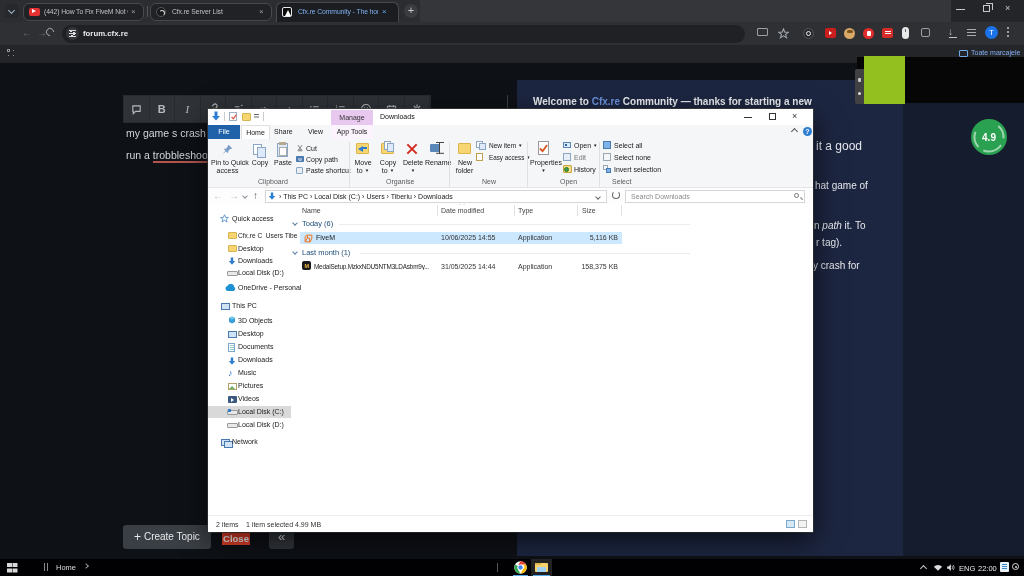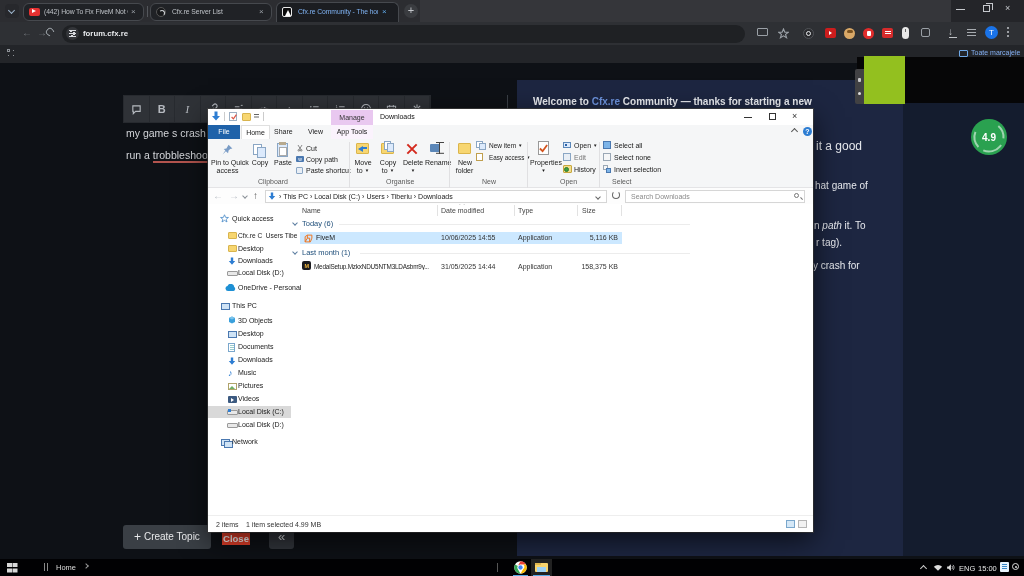--- a/index.html
+++ b/index.html
@@ -471,18 +471,18 @@
   <div class="abs" style="left:533px;top:15.5px;width:17px;height:1.5px;background:#56a8e8;"></div>
   <div class="abs" style="left:921px;top:7px;width:5px;height:5px;border-left:1.4px solid #ccc;border-top:1.4px solid #ccc;transform:rotate(45deg);"></div>
   <svg class="abs" style="left:933px;top:4px;" width="10" height="9" viewBox="0 0 24 20">
       <path d="M12 18L2 8a14 14 0 0120 0z" fill="#ddd"></path>
     </svg>
   <svg class="abs" style="left:946px;top:4px;" width="9" height="9" viewBox="0 0 24 24">
       <path d="M3 9h4l6-6v18l-6-6H3z" fill="#ddd"></path>
       <path d="M16 8a6 6 0 010 8M18.5 5a9.5 9.5 0 010 14" fill="none" stroke="#ddd" stroke-width="2"></path>
     </svg>
   <div class="abs" style="left:959px;top:4.5px;font-size:7.5px;">ENG</div>
-  <div class="abs" style="left:978px;top:4.5px;font-size:7.5px;">15:00</div>
+  <div class="abs" style="left:978px;top:4.5px;font-size:7.5px;">22:00</div>
   <div class="abs" style="left:1000px;top:3px;width:9px;height:10px;background:#e8f4fd;border-radius:1px;"></div>
   <div class="abs" style="left:1002px;top:5px;width:5px;height:1px;background:#3a88c8;box-shadow:0 2px 0 #3a88c8,0 4px 0 #3a88c8;"></div>
   <div class="abs" style="left:1012px;top:4px;width:7px;height:7px;border:1.2px solid #ddd;border-radius:50%;"></div>
   <div class="abs" style="left:1014.5px;top:6.5px;width:2px;height:2px;background:#ddd;border-radius:50%;"></div>
 </div>
 
 </body></html>

